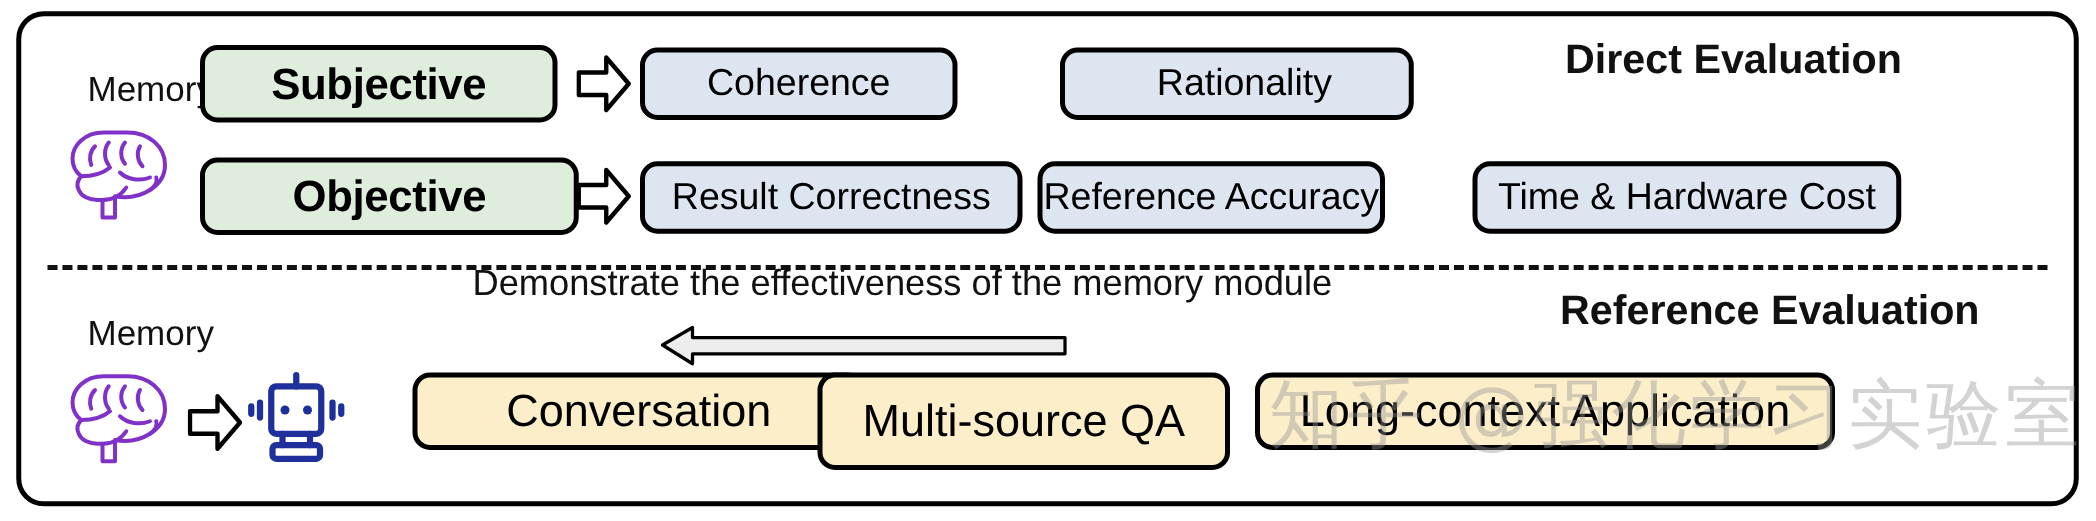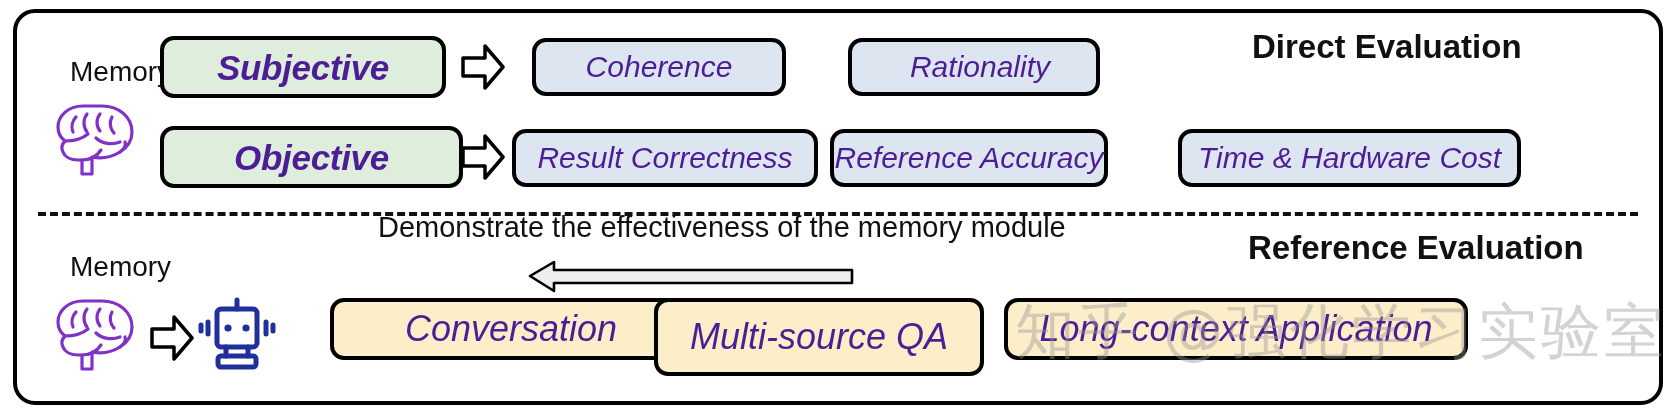--- a/index.html
+++ b/index.html
@@ -48,24 +48,23 @@
   
   .pill {
     position: absolute;
     box-sizing: border-box;
     border: 4px solid #000000;
     border-radius: 14px;
     display: flex;
     align-items: center;
     justify-content: center;
     text-align: center;
-    color: #4c1d95;
+    color: #000000;
     line-height: 1;
     white-space: nowrap;
-    font-style: italic;
   }
   .pill.green {
     background: #dfeedc;
     font-weight: bold;
     font-size: 35px;
     letter-spacing: -0.3px;
   }
   .pill.blue {
     background: #dde6f0;
     font-weight: normal;
@@ -154,23 +153,23 @@
   </div>
 
   <div class="pill green" style="left:160px; top:36px; width:286px; height:62px;">Subjective</div>
 
   <div class="block-arrow-right" style="left:461px; top:42px;">
     <svg width="44" height="50" viewBox="0 0 44 50">
       <polygon points="2,16 24,16 24,4 42,25 24,46 24,34 2,34" fill="#ffffff" stroke="#000000" stroke-width="3.5" stroke-linejoin="round"></polygon>
     </svg>
   </div>
 
-  <div class="pill blue" style="left:532px; top:38px; width:254px; height:58px;">Coherence</div>
-
-  <div class="pill blue" style="left:848px; top:38px; width:252px; height:58px;padding-left:12px;">Rationality</div>
+  <div class="pill blue" style="left:512px; top:38px; width:254px; height:58px;">Coherence</div>
+
+  <div class="pill blue" style="left:848px; top:38px; width:283px; height:58px;padding-left:12px;">Rationality</div>
 
   <div class="pill green" style="left:160px; top:126px; width:303px; height:62px;text-align:right;">Objective</div>
 
   <div class="block-arrow-right" style="left:461px; top:132px;">
     <svg width="44" height="50" viewBox="0 0 44 50">
       <polygon points="2,16 24,16 24,4 42,25 24,46 24,34 2,34" fill="#ffffff" stroke="#000000" stroke-width="3.5" stroke-linejoin="round"></polygon>
     </svg>
   </div>
 
   <div class="pill blue" style="left:512px; top:129px; width:306px; height:58px;">Result Correctness</div>

